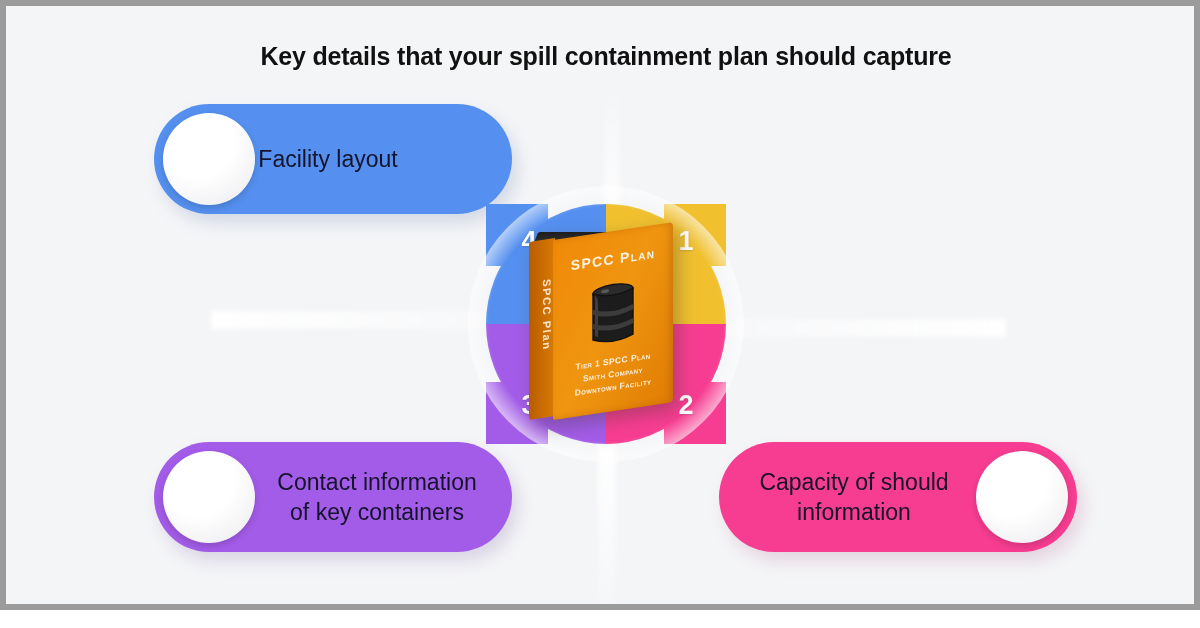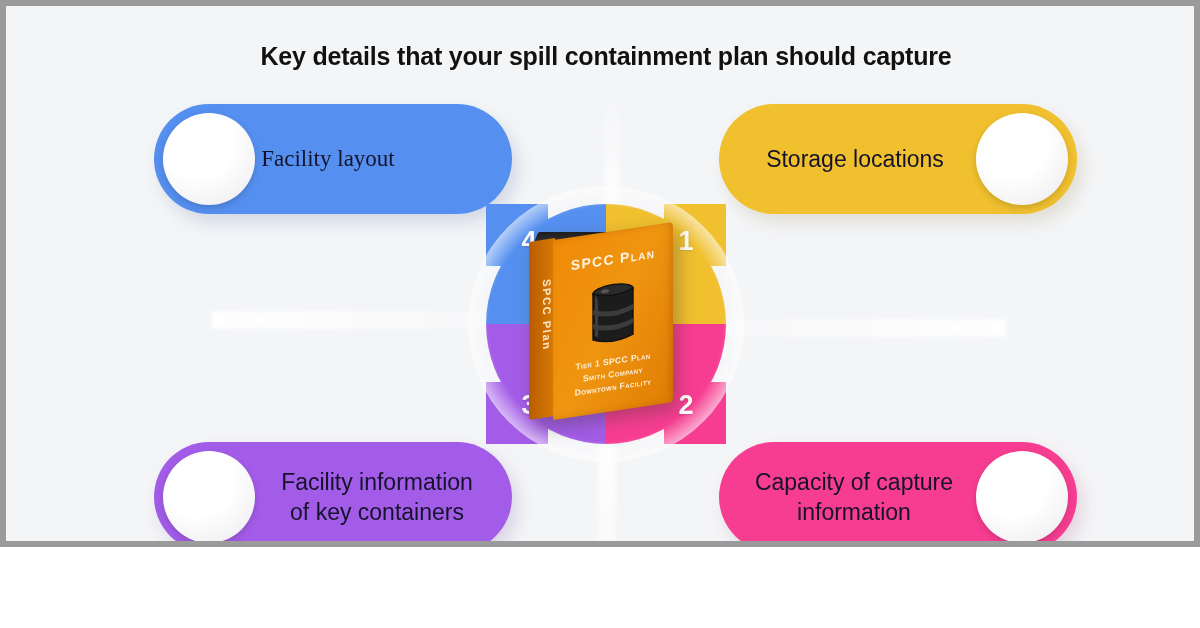--- a/index.html
+++ b/index.html
@@ -11,21 +11,21 @@
     width: 1200px;
     height: 628px;
     overflow: hidden;
     font-family: "Liberation Sans", sans-serif;
   }
 
   
   #canvas {
     position: relative;
     width: 1200px;
-    height: 547px;
+    height: 610px;
     box-sizing: border-box;
     border: 6px solid #9b9b9b;
     background: #f4f5f7;
     overflow: hidden;
   }
 
   
   #title {
     position: absolute;
     top: 36px;
@@ -103,21 +103,21 @@
     font-family: "Liberation Sans", sans-serif;
   }
 
   
   #pill-facility-layout {
     left: 148px; top: 98px; width: 358px; height: 110px;
     background: #5590f0;
     box-shadow: 6px 9px 16px rgba(120,140,180,0.26);
   }
   #pill-facility-layout .knob { left: 9px; top: 9px; }
-  #pill-facility-layout .plabel { padding-right: 10px; font-family: Liberation Serif, serif; }
+  #pill-facility-layout .plabel { padding-right: 10px; }
 
   
   #pill-storage-locations {
     left: 713px; top: 98px; width: 358px; height: 110px;
     background: #f0c02f;
     box-shadow: 6px 9px 16px rgba(170,160,120,0.26);
   }
   #pill-storage-locations .knob { right: 9px; top: 9px; }
   #pill-storage-locations .plabel { padding-right: 96px; padding-left: 10px; }
 
@@ -312,37 +312,33 @@
   <div class="connector" id="conn-left"></div>
   <div class="connector" id="conn-right"></div>
   <div class="connector" id="conn-down"></div>
   <div class="connector" id="conn-up"></div>
 
   <div class="pill" id="pill-facility-layout">
     <div class="knob"></div>
     <div class="plabel">Facility layout</div>
   </div>
 
-  <div class="pill" id="pill-storage-locations">
-    <div class="knob"></div>
-    <div class="plabel">Storage locations</div>
-  </div>
 
   <div class="pill" id="pill-contact-information">
     <div class="knob"></div>
     <div class="plabel">
-      <span>Facility information</span><br>
+      <span>Contact information</span><br>
       <span>of key containers</span>
     </div>
   </div>
 
   <div class="pill" id="pill-capacity-containers">
     <div class="knob"></div>
     <div class="plabel">
-      <span>Capacity of capture</span><br>
+      <span>Capacity of should</span><br>
       <span>information</span>
     </div>
   </div>
 
   <div id="wheel">
 
     <div class="corner" id="corner-4"></div>
     <div class="corner" id="corner-1"></div>
     <div class="corner" id="corner-2"></div>
     <div class="corner" id="corner-3"></div>

